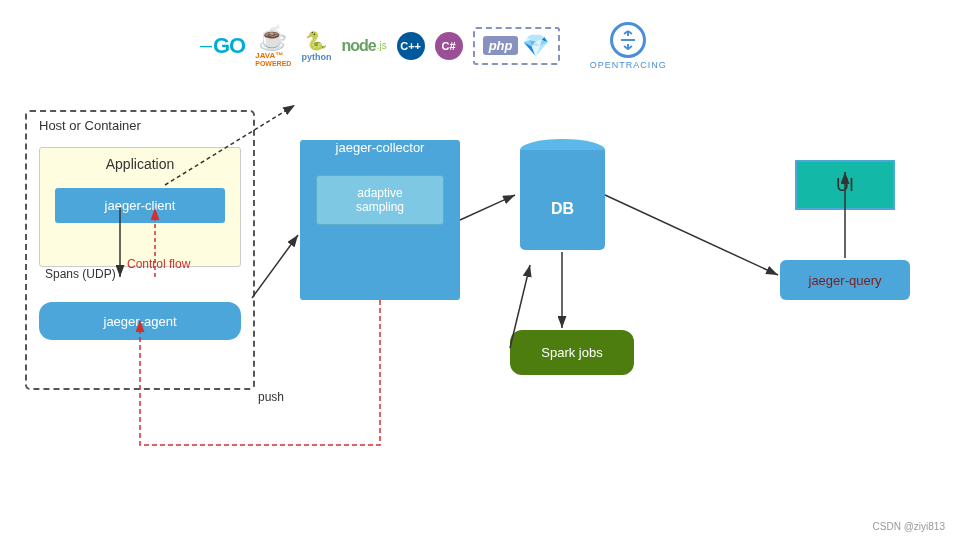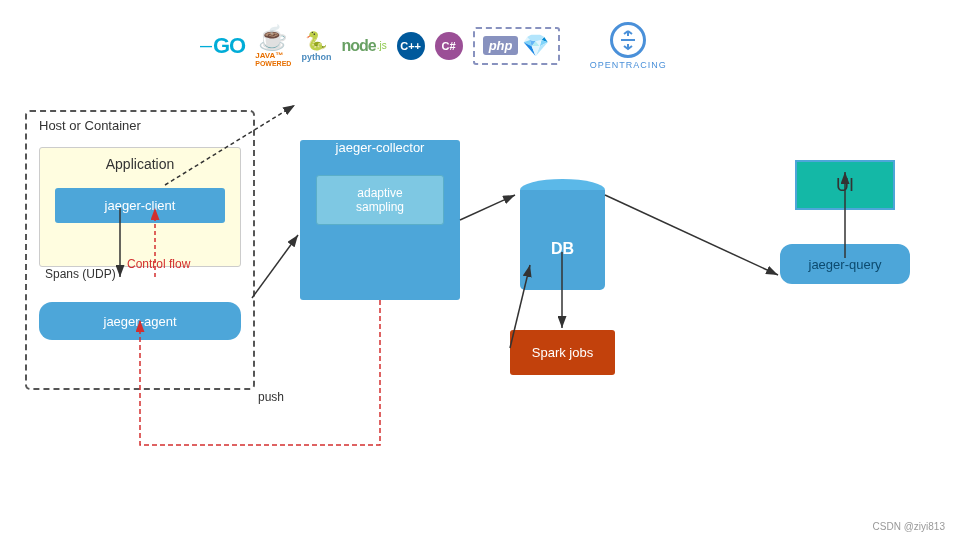--- a/index.html
+++ b/index.html
@@ -237,21 +237,20 @@
       font-size: 12px;
       text-align: center;
       width: 128px;
     }
 
     
     .db-container {
       position: absolute;
       left: 510px;
       top: 60px;
-      margin-top: 40px;
     }
     .db-cylinder {
       width: 85px;
       height: 100px;
       background: #4DA6D9;
       border-radius: 0 0 5px 5px;
       position: relative;
     }
     .db-top {
       width: 85px;
@@ -271,44 +270,44 @@
       color: white;
       font-size: 16px;
       font-weight: bold;
     }
 
     
     .spark-jobs {
       position: absolute;
       left: 500px;
       top: 240px;
-      width: 105px;
+      width: 124px;
       height: 45px;
-      background: #c2410c;
-      border-radius: 3px;
+      background: #4d7c0f;
+      border-radius: 12px;
       display: flex;
       align-items: center;
       justify-content: center;
       color: white;
       font-size: 13px;
     }
 
     
     .jaeger-query {
       position: absolute;
       left: 770px;
-      top: 154px;
+      top: 170px;
       width: 130px;
       height: 40px;
       background: #4DA6D9;
-      border-radius: 12px;
-      display: flex;
-      align-items: center;
-      justify-content: center;
-      color: #0c4a6e;
+      border-radius: 6px;
+      display: flex;
+      align-items: center;
+      justify-content: center;
+      color: #7f1d1d;
       font-size: 13px;
     }
 
     
     .ui-box {
       position: absolute;
       left: 785px;
       top: 30px;
       width: 100px;
       height: 50px;

